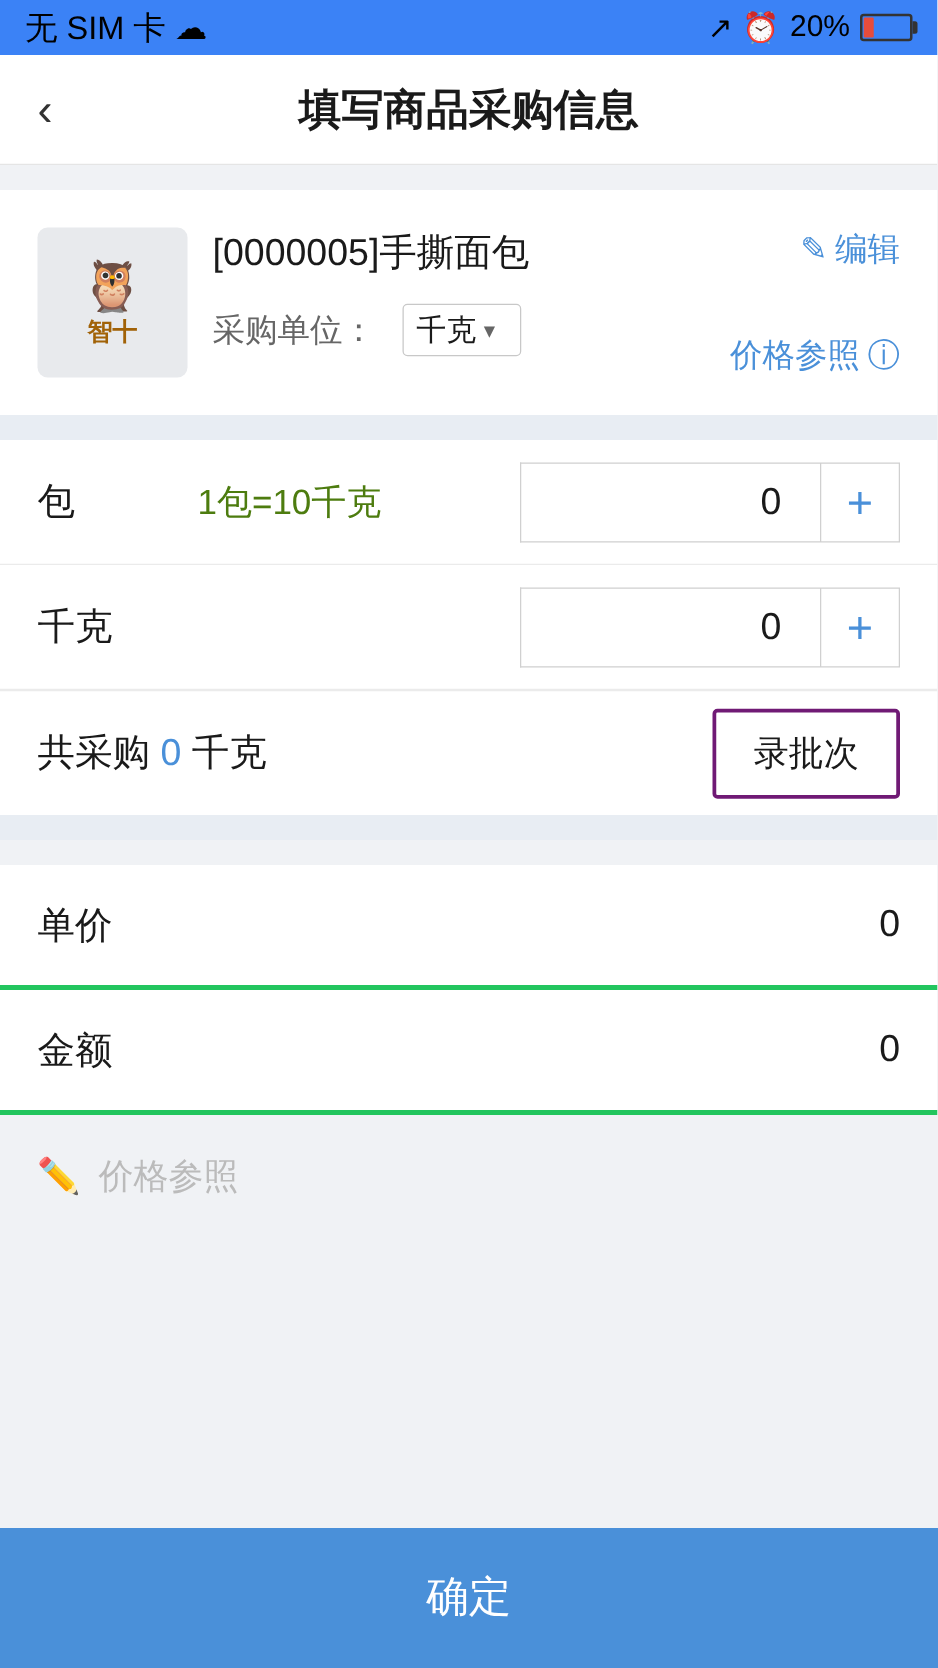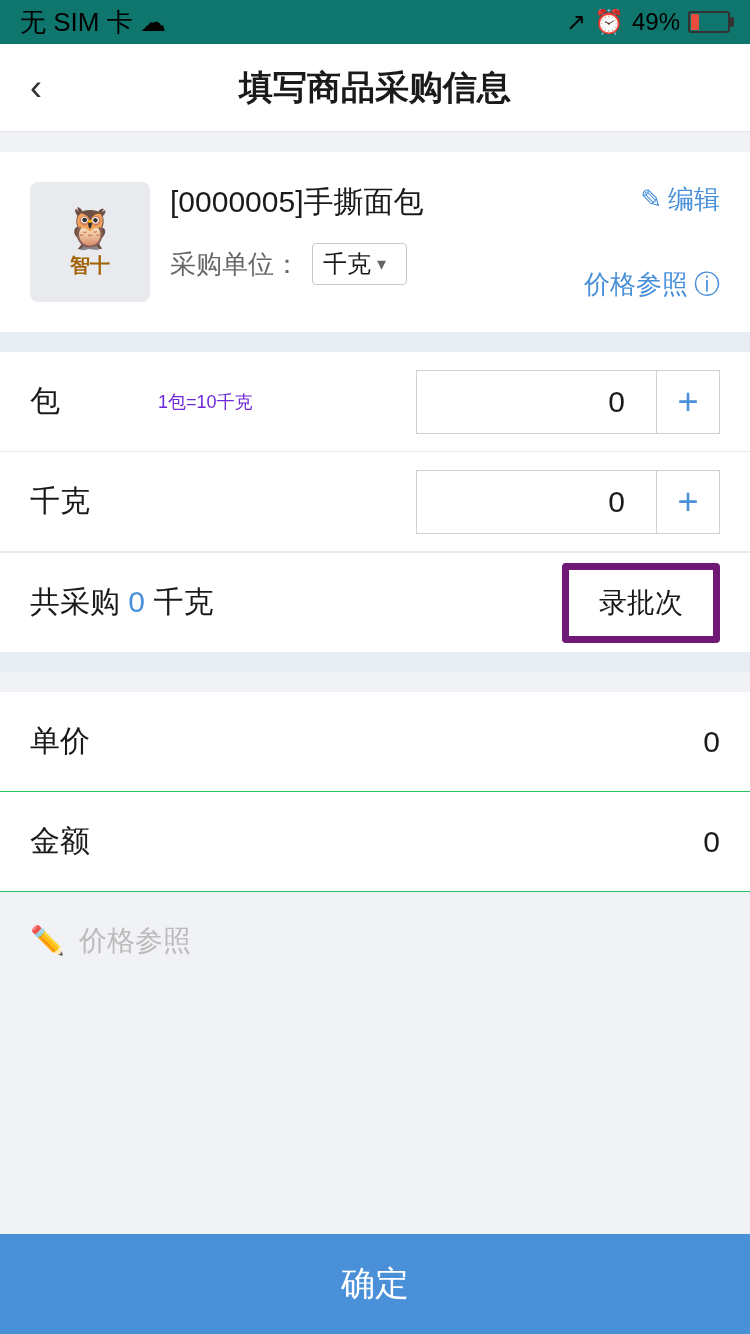--- a/index.html
+++ b/index.html
@@ -9,21 +9,21 @@
       min-height: 1334px;
       font-family: -apple-system, "PingFang SC", "Helvetica Neue", Arial, sans-serif;
       background: #f0f2f5;
       overflow-x: hidden;
     }
 
     
     .status-bar {
       width: 750px;
       height: 44px;
-      background: #0f766e;
+      background: #3b82f6;
       display: flex;
       align-items: center;
       justify-content: space-between;
       padding: 0 20px;
       font-size: 28px;
       font-weight: 500;
     }
     .status-left {
       display: flex;
       align-items: center;
@@ -128,21 +128,21 @@
     }
     .product-name {
       font-size: 30px;
       color: #1a1a1a;
       font-weight: 500;
       margin-bottom: 20px;
     }
     .product-unit-row {
       display: flex;
       align-items: center;
-      gap: 12px;
+      gap: 22px;
     }
     .unit-label {
       font-size: 26px;
       color: #666;
     }
     .unit-select {
       border: 1px solid #c8c8c8;
       border-radius: 4px;
       padding: 4px 20px 4px 10px;
       font-size: 24px;
@@ -198,22 +198,22 @@
       padding: 0 30px;
       height: 100px;
       border-bottom: 1px solid #ebebeb;
     }
     .input-row-label {
       font-size: 30px;
       color: #1a1a1a;
       min-width: 120px;
     }
     .input-row-sublabel {
-      font-size: 18px;
-      color: #6d28d9;
+      font-size: 28px;
+      color: #4d7c0f;
       margin-left: 8px;
     }
     .input-row-right {
       margin-left: auto;
       display: flex;
       align-items: center;
       gap: 0;
     }
     .qty-input {
       width: 240px;
@@ -251,40 +251,40 @@
     }
     .summary-text {
       font-size: 30px;
       color: #1a1a1a;
     }
     .summary-text .highlight {
       color: #4a90d9;
     }
     .batch-btn {
       margin-left: auto;
-      border: 7px solid #701a75;
+      border: 3px solid #701a75;
       border-radius: 4px;
       padding: 14px 30px;
       font-size: 28px;
       color: #1a1a1a;
       background: #fff;
       cursor: pointer;
     }
 
     
     .price-section {
       background: #fff;
       margin-top: 20px;
     }
     .price-row {
       display: flex;
       align-items: center;
       padding: 0 30px;
       height: 100px;
-      border-bottom: 1px solid #22c55e;
+      border-bottom: 4px solid #22c55e;
     }
     .price-row-label {
       font-size: 30px;
       color: #1a1a1a;
     }
     .price-row-value {
       margin-left: auto;
       font-size: 30px;
       color: #1a1a1a;
     }
@@ -309,21 +309,21 @@
       font-size: 28px;
       color: #bbb;
     }
 
     
     .confirm-btn {
       position: fixed;
       bottom: 0;
       left: 0;
       width: 750px;
-      height: 100px;
+      height: 112px;
       background: #4a90d9;
       display: flex;
       align-items: center;
       justify-content: center;
       font-size: 34px;
       color: #fff;
       font-weight: 500;
       cursor: pointer;
       border: none;
       outline: none;
@@ -339,21 +339,21 @@
 
 <div class="main-content">
 
   <div class="status-bar">
     <div class="status-left">
       <span>无 SIM 卡 ☁</span>
     </div>
     <div class="status-right">
       <span>↗</span>
       <span>⏰</span>
-      <span>49%</span>
+      <span>20%</span>
       <span class="battery-icon">
         <span class="battery-fill"></span>
       </span>
     </div>
   </div>
 
   <div class="nav-bar">
     <div class="nav-back">‹</div>
     <div class="nav-title">填写商品采购信息</div>
   </div>

